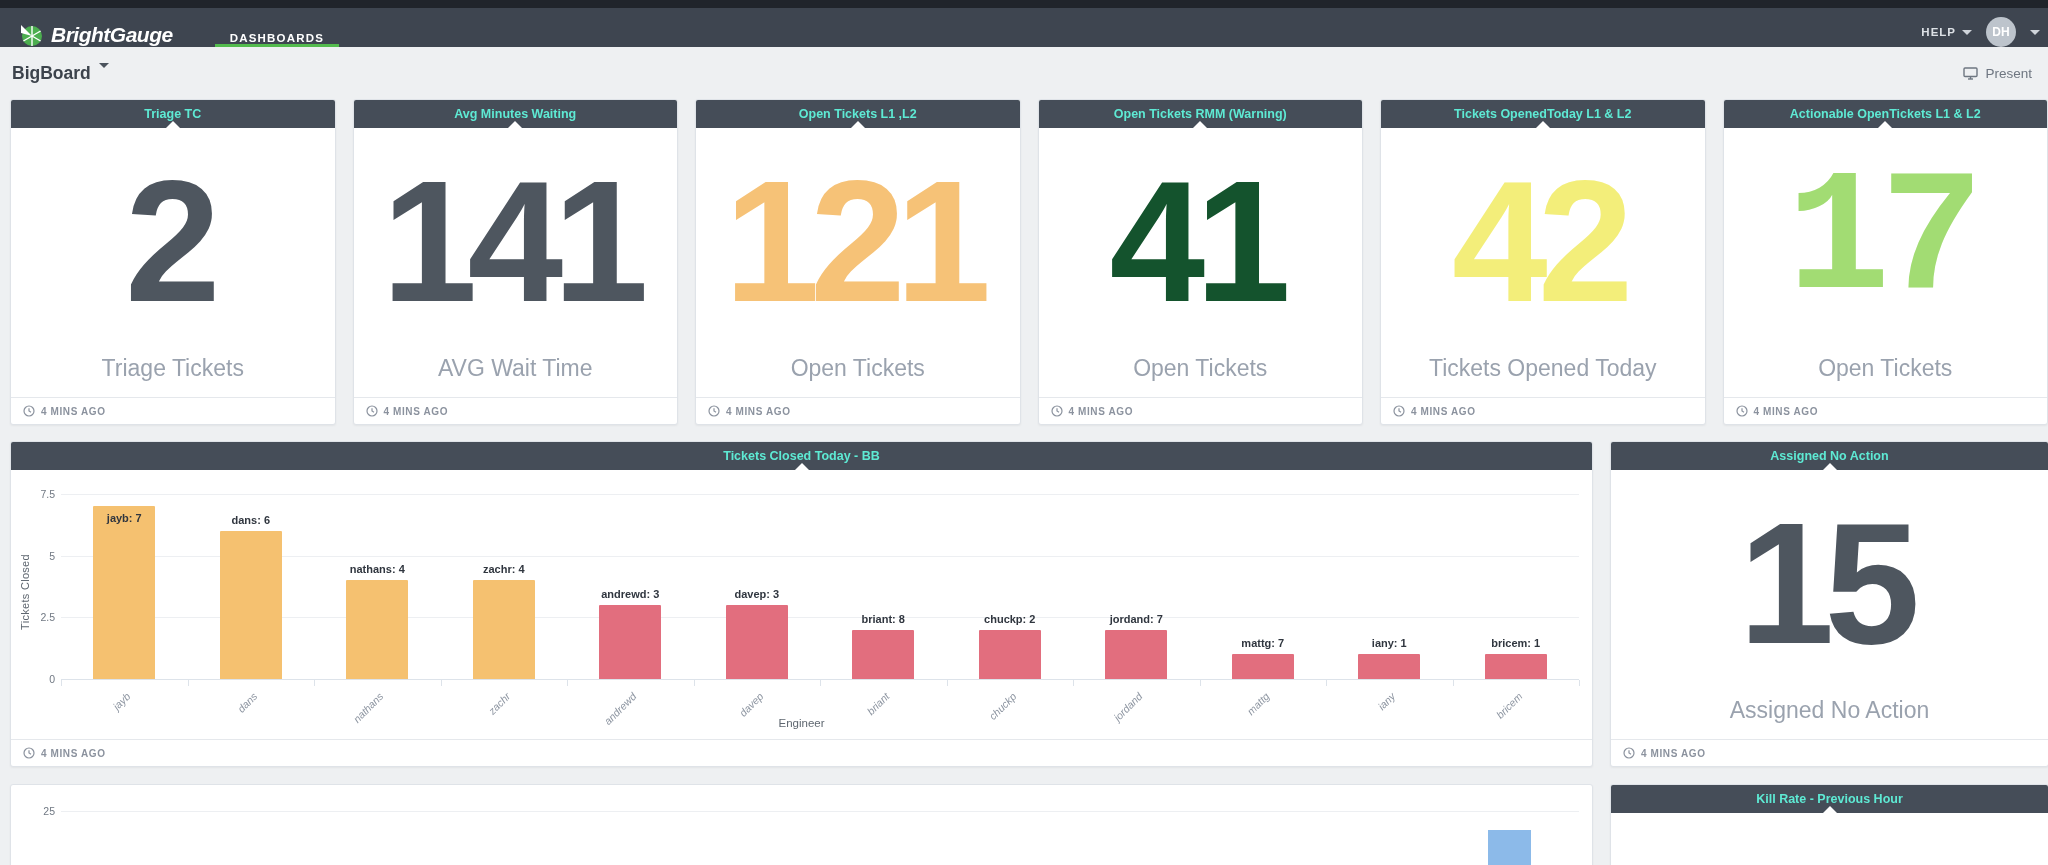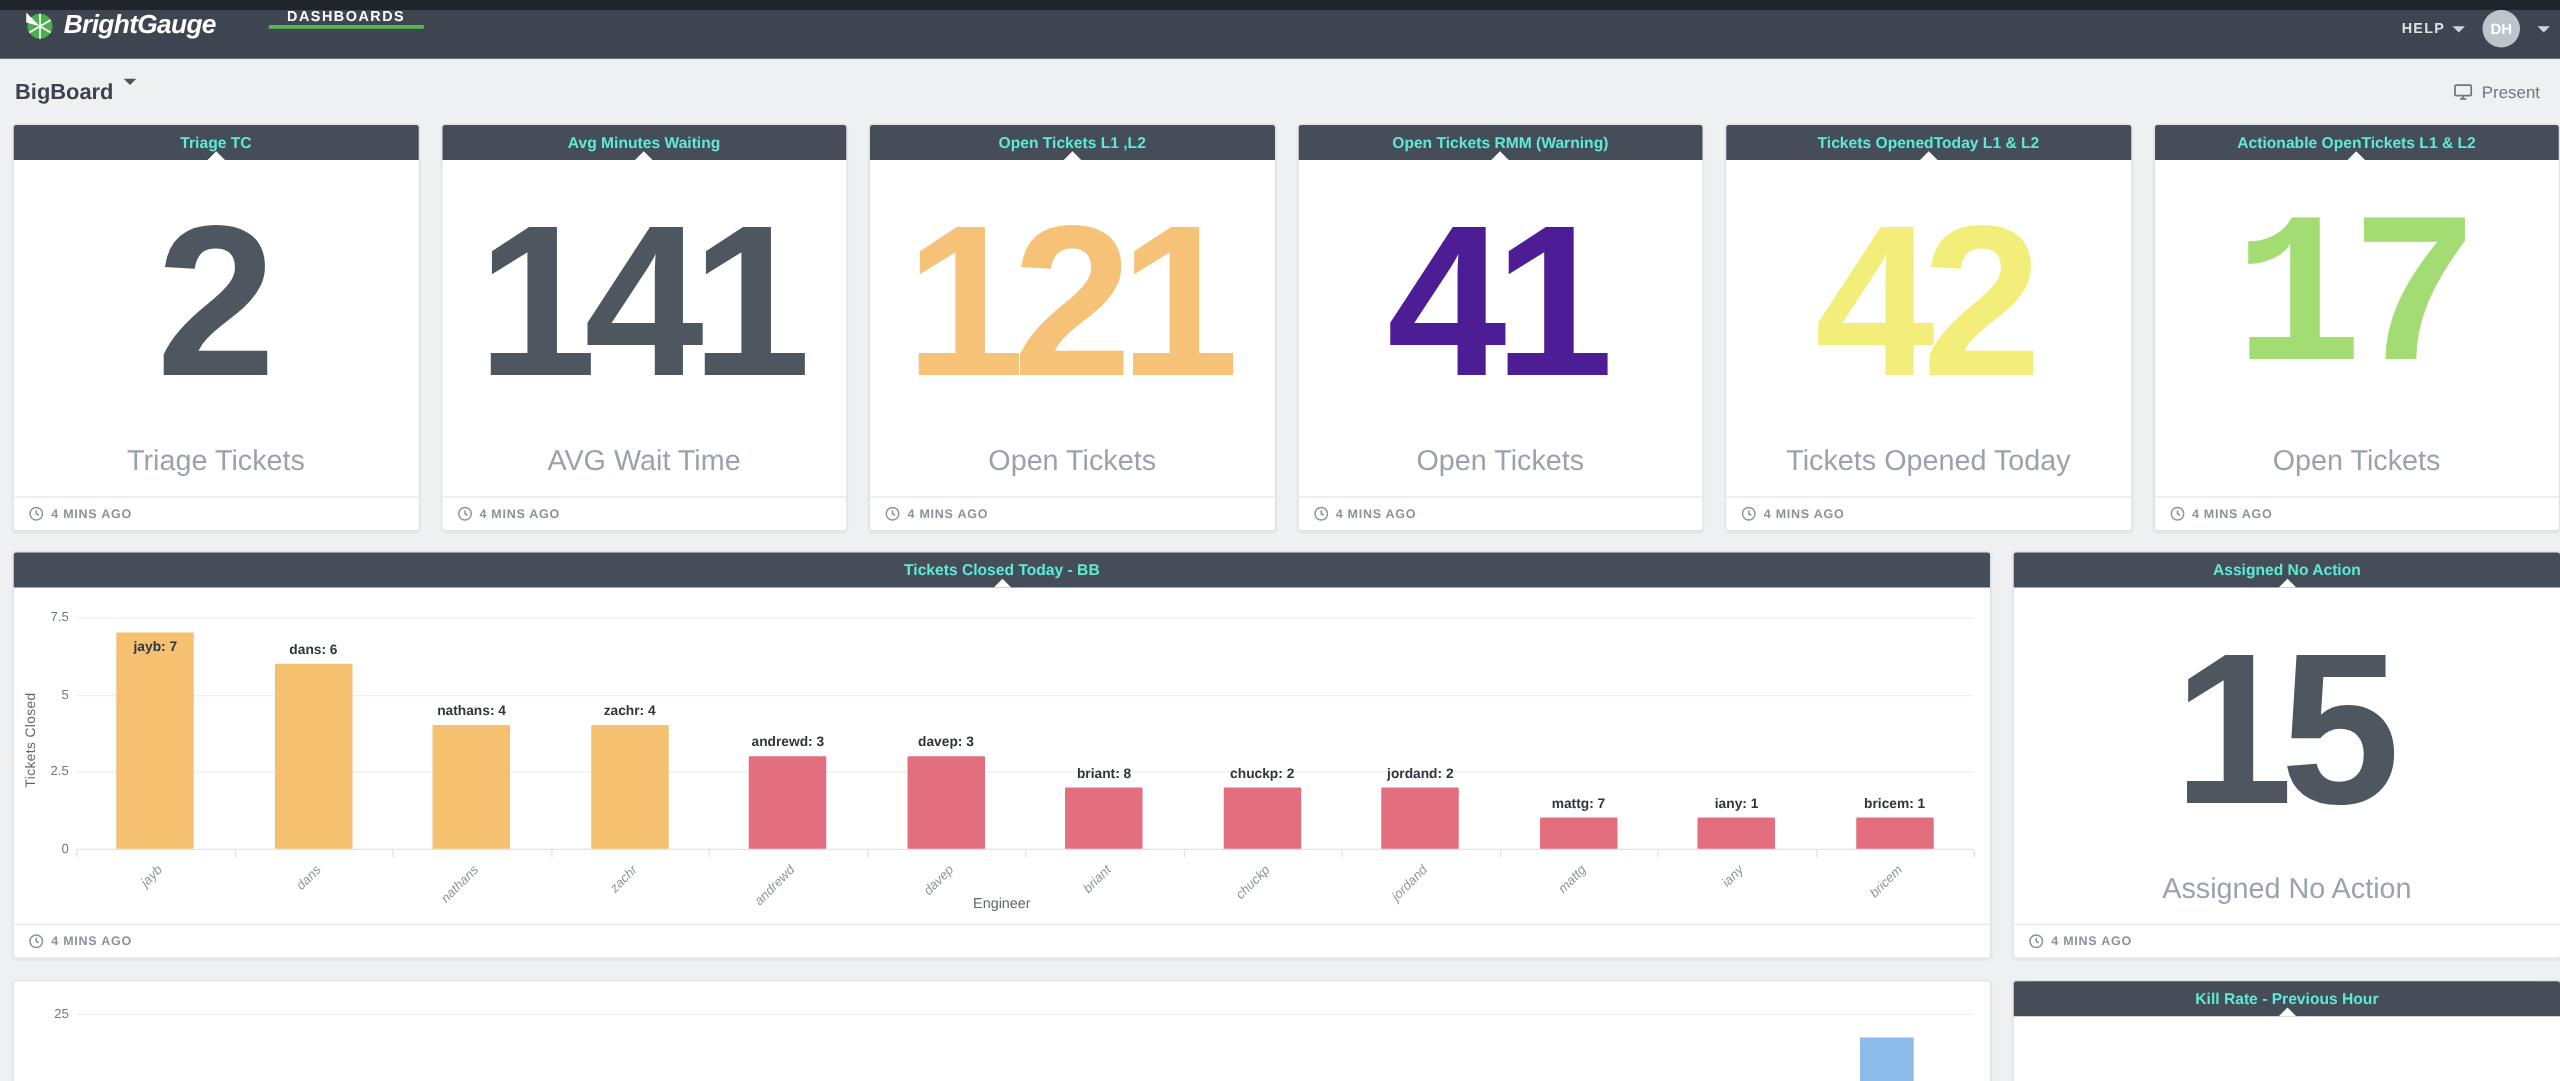--- a/index.html
+++ b/index.html
@@ -2,21 +2,21 @@
 <html><head>
 <meta charset="utf-8">
 <style>
   * { margin:0; padding:0; box-sizing:border-box; }
   html,body { width:2048px; height:865px; overflow:hidden; }
   body { font-family:"Liberation Sans", sans-serif; background:#eef0f2; }
   .page { position:relative; width:2048px; height:865px; overflow:hidden; }
 
   
   .top-strip { height:8px; background:#20242b; }
-  .navbar { height:39px; background:#3e4550; display:flex; align-items:flex-start; padding-left:20px; }
+  .navbar { height:39px; background:#3e4550; display:flex; align-items:flex-end; padding-left:20px; }
   .brand { display:flex; align-items:center; gap:8px; }
   .brand-name { color:#fff; font-size:21px; font-weight:700; font-style:italic; letter-spacing:-.5px; }
   .nav-tab { margin-left:42px; display:flex; align-items:center; padding:0 15px; color:#fff;
              font-size:11.5px; font-weight:700; letter-spacing:1.2px; border-bottom:3px solid #53bb4e; cursor:pointer; }
   .nav-right { margin-left:auto; display:flex; align-items:center; gap:14px; padding-right:8px; }
   .help { display:flex; align-items:center; gap:6px; color:#dde1e6; font-size:11.5px; font-weight:700; letter-spacing:1px; cursor:pointer; }
   .chev { width:0; height:0; border-left:5px solid transparent; border-right:5px solid transparent; border-top:5px solid #cfd4da; display:inline-block; }
   .chev.dark { border-top-color:#4b535d; }
   .avatar { width:30px; height:30px; border-radius:50%; background:#bdc4cc; color:#fff; font-size:12px; font-weight:700;
             display:flex; align-items:center; justify-content:center; }
@@ -168,21 +168,21 @@
         <span class="kpi-updated">4 MINS AGO</span>
       </div>
     </div>
 
     <div class="card">
       <div class="card-header">
         <span class="kpi-title">Open Tickets RMM (Warning)</span>
         <span class="notch"></span>
       </div>
       <div class="kpi-body">
-        <span class="kpi-value" style="color: #4c1d95;">41</span>
+        <span class="kpi-value" style="color: #14532d;">41</span>
       </div>
       <div class="kpi-label">Open Tickets</div>
       <div class="card-footer">
         <svg class="icon-svg" width="12" height="12" viewBox="0 0 12 12">
           <circle cx="6" cy="6" r="5" fill="none" stroke="#8b929e" stroke-width="1.2"></circle>
           <path d="M6,3.2 L6,6 L8,7.2" fill="none" stroke="#8b929e" stroke-width="1.2"></path>
         </svg>
         <span class="kpi-updated">4 MINS AGO</span>
       </div>
     </div>
@@ -272,21 +272,21 @@
           <div class="bar" style="left: 714.75px; top: 135px; width: 62px; height: 74px; background: rgb(226, 110, 126);"></div>
           <div class="bar-label" style="left: 745.75px; top: 118px;">davep: 3</div>
           <div class="xtick-label" style="left: 655.75px; top: 220px;">davep</div>
           <div class="bar" style="left: 841.25px; top: 159.667px; width: 62px; height: 49.3333px; background: rgb(226, 110, 126);"></div>
           <div class="bar-label" style="left: 872.25px; top: 142.667px;">briant: 8</div>
           <div class="xtick-label" style="left: 782.25px; top: 220px;">briant</div>
           <div class="bar" style="left: 967.75px; top: 159.667px; width: 62px; height: 49.3333px; background: rgb(226, 110, 126);"></div>
           <div class="bar-label" style="left: 998.75px; top: 142.667px;">chuckp: 2</div>
           <div class="xtick-label" style="left: 908.75px; top: 220px;">chuckp</div>
           <div class="bar" style="left: 1094.25px; top: 159.667px; width: 62px; height: 49.3333px; background: rgb(226, 110, 126);"></div>
-          <div class="bar-label" style="left: 1125.25px; top: 142.667px;">jordand: 2</div>
+          <div class="bar-label" style="left: 1125.25px; top: 142.667px;">jordand: 7</div>
           <div class="xtick-label" style="left: 1035.25px; top: 220px;">jordand</div>
           <div class="bar" style="left: 1220.75px; top: 184.333px; width: 62px; height: 24.6667px; background: rgb(226, 110, 126);"></div>
           <div class="bar-label" style="left: 1251.75px; top: 167.333px;">mattg: 7</div>
           <div class="xtick-label" style="left: 1161.75px; top: 220px;">mattg</div>
           <div class="bar" style="left: 1347.25px; top: 184.333px; width: 62px; height: 24.6667px; background: rgb(226, 110, 126);"></div>
           <div class="bar-label" style="left: 1378.25px; top: 167.333px;">iany: 1</div>
           <div class="xtick-label" style="left: 1288.25px; top: 220px;">iany</div>
           <div class="bar" style="left: 1473.75px; top: 184.333px; width: 62px; height: 24.6667px; background: rgb(226, 110, 126);"></div>
           <div class="bar-label" style="left: 1504.75px; top: 167.333px;">bricem: 1</div>
           <div class="xtick-label" style="left: 1414.75px; top: 220px;">bricem</div>

